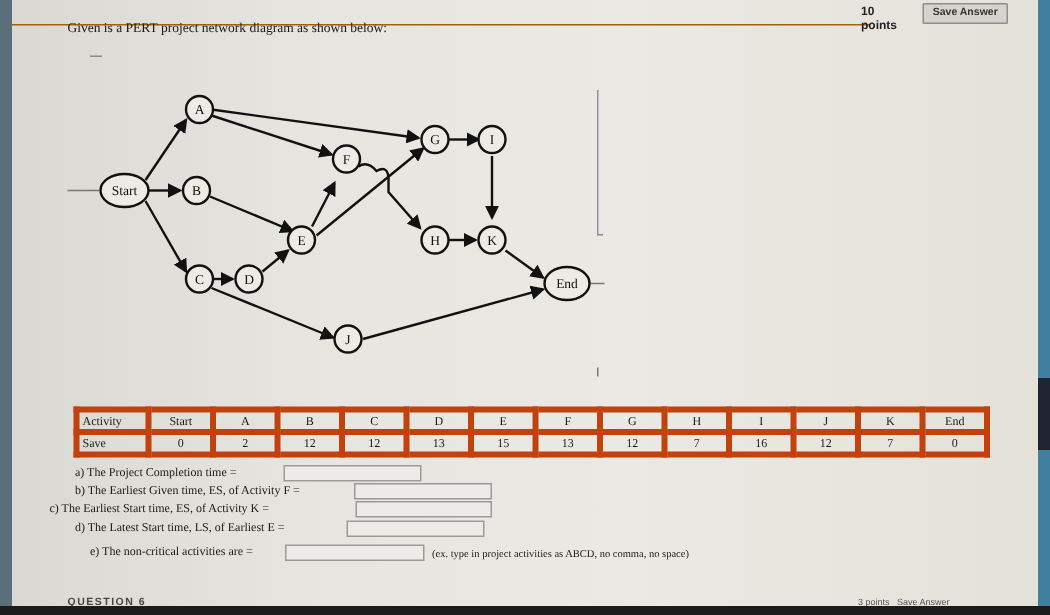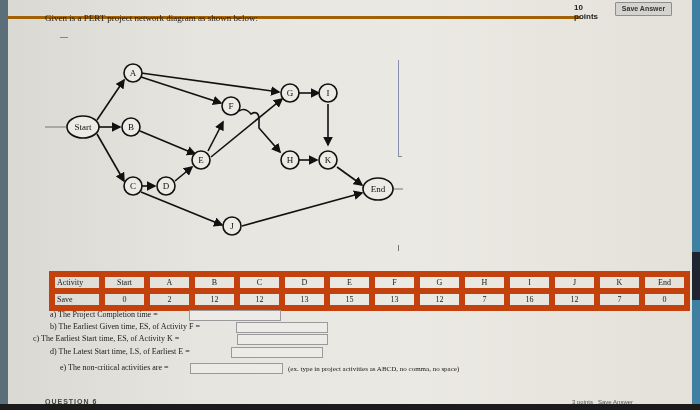--- a/index.html
+++ b/index.html
@@ -6,41 +6,41 @@
   body {
     width: 700px; height: 410px; overflow: hidden; position: relative;
     background: linear-gradient(90deg, #d9d8d3 0%, #e6e5e0 30%, #ebe9e3 60%, #e4e1d9 100%);
     font-family: "Liberation Serif", serif; color: #1a1a1a;
   }
   .left-edge { position: absolute; left: 0; top: 0; width: 8px; height: 410px; background: #5b6f7a; }
   .right-edge { position: absolute; right: 0; top: 0; width: 8px; height: 410px; background: #3f7fa0; }
   .right-dark { position: absolute; right: 0; top: 252px; width: 8px; height: 48px; background: #1e2430; }
   .topbar {
     position: absolute; left: 8px; top: 0; width: 572px; height: 16px;
-    border-bottom: 3px solid #a16207;
+    border-bottom: 1px solid #a16207;
   }
   .points { position: absolute; left: 566px; top: 3px; font: bold 8px "Liberation Sans", sans-serif; color: #222; }
   .save-btn {
     position: absolute; left: 607px; top: 2px; width: 55px; height: 12px;
     border: 1px solid #8e8e8e; background: #d4d3cf; border-radius: 1px;
     font: bold 7px "Liberation Sans", sans-serif; color: #333; text-align: center; line-height: 12px;
   }
   .prompt { position: absolute; left: 45px; top: 13px; font-size: 9px; text-align: center; }
   .dash { position: absolute; left: 60px; top: 37px; width: 8px; height: 1px; background: #888; }
   svg.net { position: absolute; left: 0; top: 0; }
   .node-label { font-family: "Liberation Serif", serif; font-size: 9px; }
   .vline1 { position: absolute; left: 398px; top: 60px; width: 1px; height: 96px; background: #8a8fb0; }
   .vline1-tick { position: absolute; left: 398px; top: 156px; width: 4px; height: 1px; background: #888; }
   .vline2 { position: absolute; left: 398px; top: 245px; width: 1px; height: 6px; background: #777; }
   table.acts {
     position: absolute; left: 49px; top: 271px; border-collapse: collapse;
     font-size: 8px; background: transparent;
   }
   table.acts td {
-    border: 6px solid #c2410c; height: 11px; padding: 0 2px; text-align: center; line-height: 10px;
+    border: 4px solid #c2410c; height: 11px; padding: 0 2px; text-align: center; line-height: 10px;
   }
   table.acts td.hdr { text-align: left; width: 40px; }
   table.acts td.c { width: 35px; }
   .q { position: absolute; white-space: nowrap; height: 12px; line-height: 12px; }
   .ans {
     position: absolute; height: 11px; border: 1px solid #9a9a9a; background: #ecebe7;
     box-sizing: border-box;
   }
   .hint { position: absolute; left: 288px; top: 365px; font-size: 7px; white-space: nowrap; }
   .bottombar { position: absolute; left: 0; top: 404px; width: 700px; height: 6px; background: #1b1b1b; }

